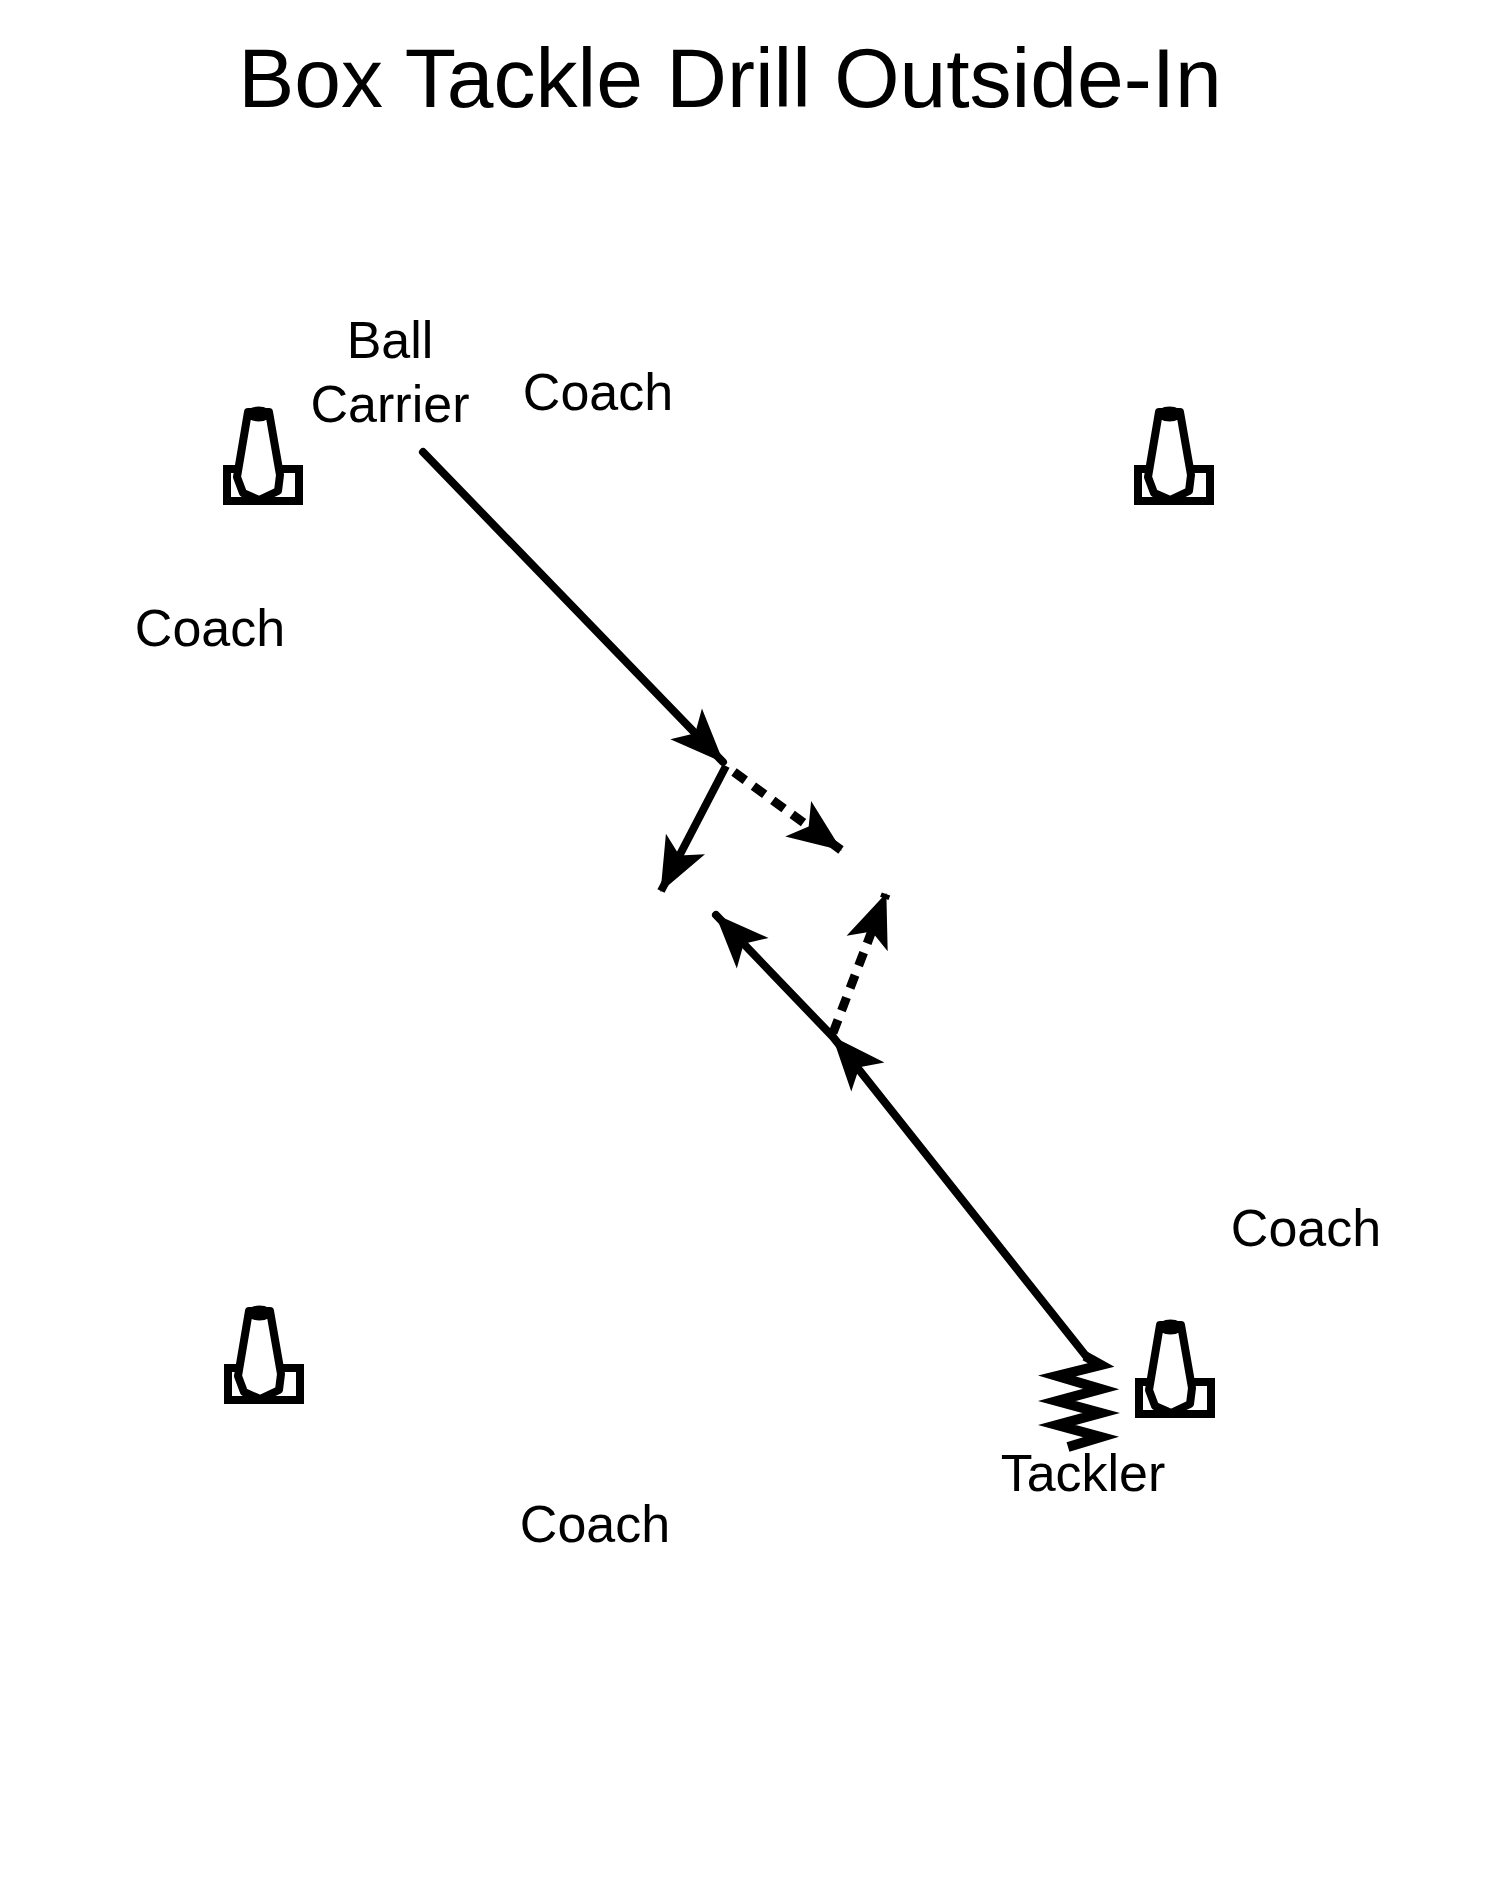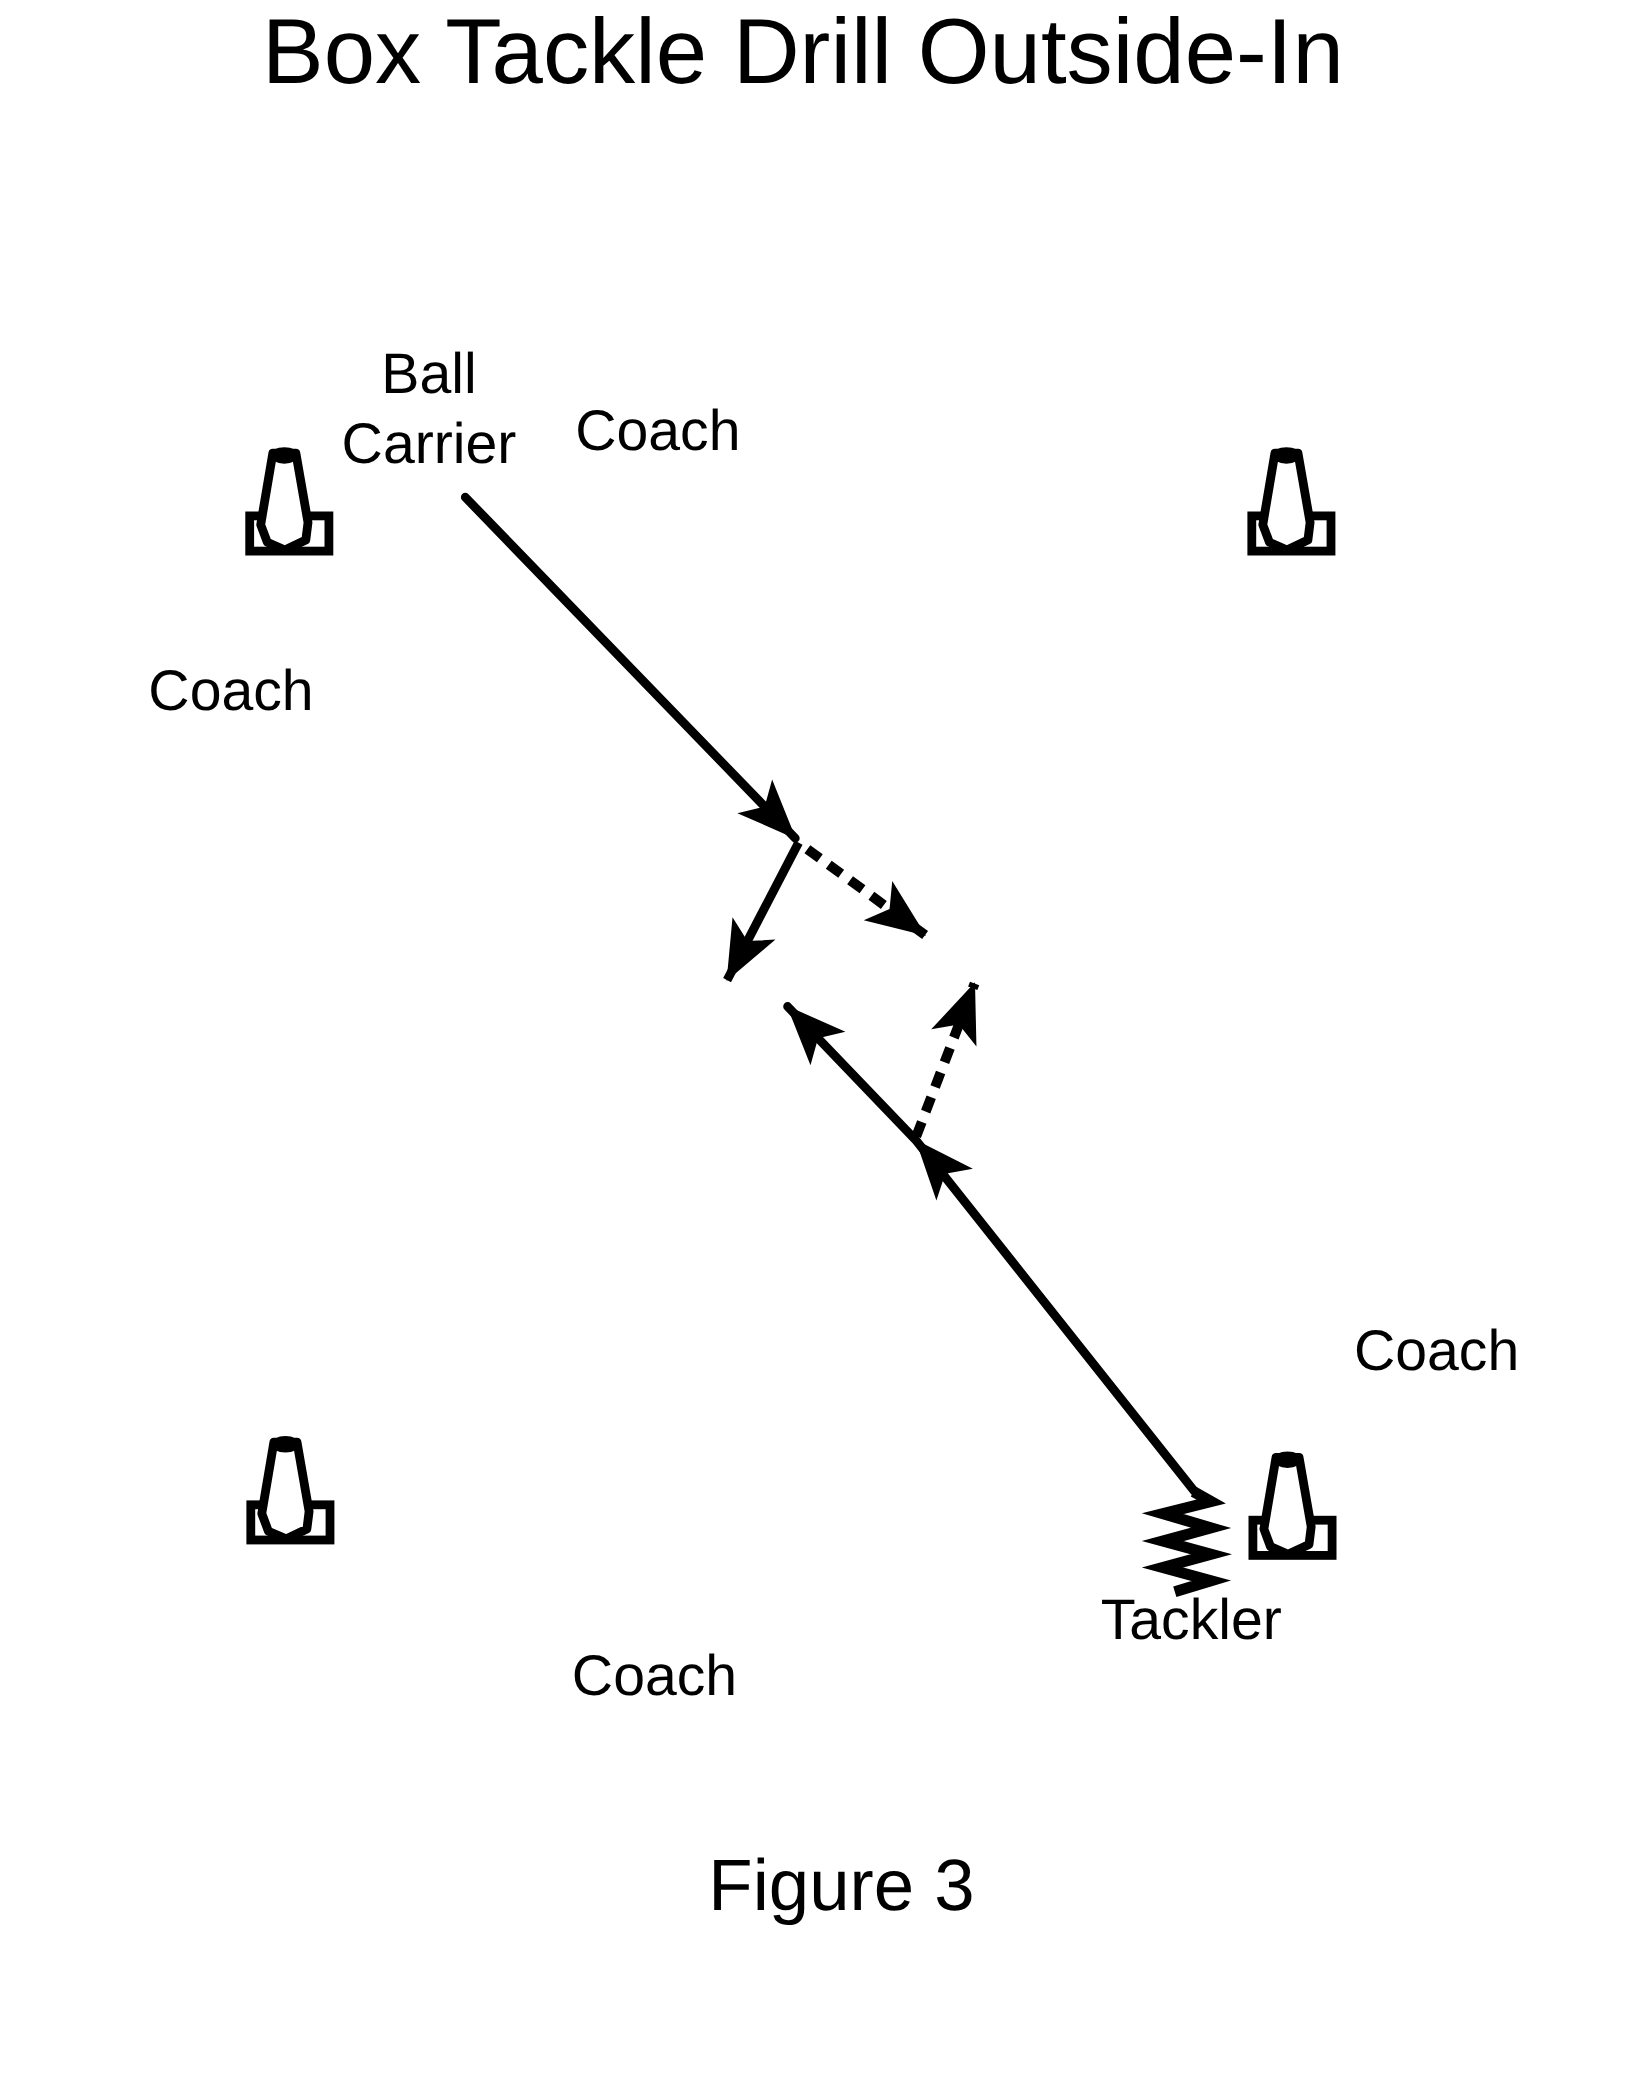--- a/index.html
+++ b/index.html
@@ -74,29 +74,28 @@
 
     <path d="M734,772 L841,850" fill="none" stroke="#000" stroke-width="9" stroke-dasharray="14 10" marker-end="url(#ah)"></path>
 
     <path d="M1086,1356 L833,1037 L716,915" fill="none" stroke="#000" stroke-width="8" stroke-linecap="round" marker-mid="url(#ah)" marker-end="url(#ah)"></path>
 
     <path d="M833,1033 L886,894" fill="none" stroke="#000" stroke-width="9" stroke-dasharray="14 10" marker-end="url(#ah)"></path>
 
     <polyline points="1085,1356 1101,1365 1057,1376 1101,1389 1057,1401 1101,1413 1057,1425 1101,1437 1068,1447" fill="none" stroke="#000" stroke-width="10" stroke-linejoin="miter" stroke-miterlimit="12"></polyline>
   </svg>
 
-  <div class="lbl title" style="left:730px; top:4px;">Box Tackle Drill Outside-In</div>
+  <div class="lbl title" style="left:730px; top:36px;">Box Tackle Drill Outside-In</div>
 
   <div class="lbl ball-carrier" style="left:390px; top:308px;">Ball Carrier</div>
 
   <div class="lbl" style="left:598px; top:366px;">Coach</div>
 
   <div class="lbl" style="left:210px; top:602px;">Coach</div>
 
   <div class="lbl" style="left:1306px; top:1202px;">Coach</div>
 
   <div class="lbl" style="left:595px; top:1498px;">Coach</div>
 
   <div class="lbl" style="left:1083px; top:1447px;text-align:right;">Tackler</div>
 
-  <div class="lbl figure-caption" style="left:765px; top:1680px;">Figure 3</div>
 
 </div>
 
 </body></html>

